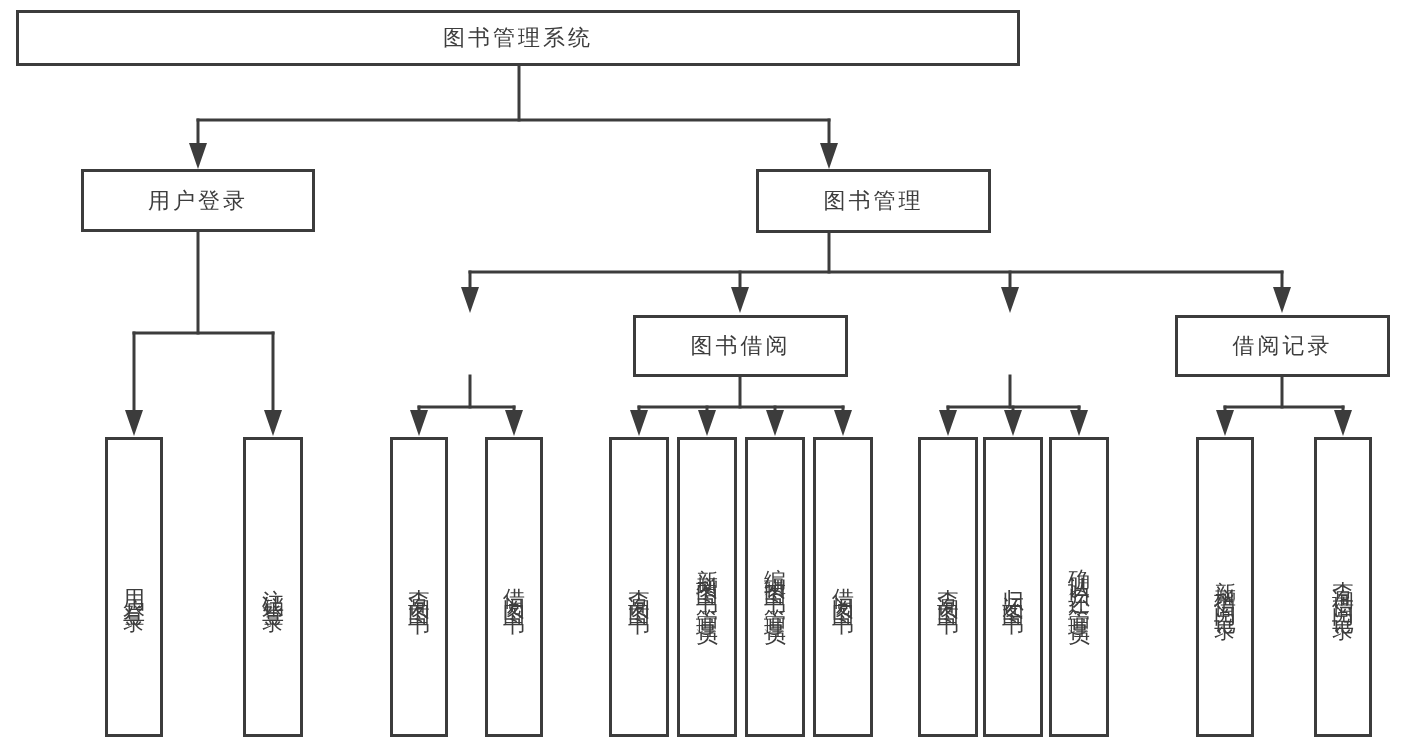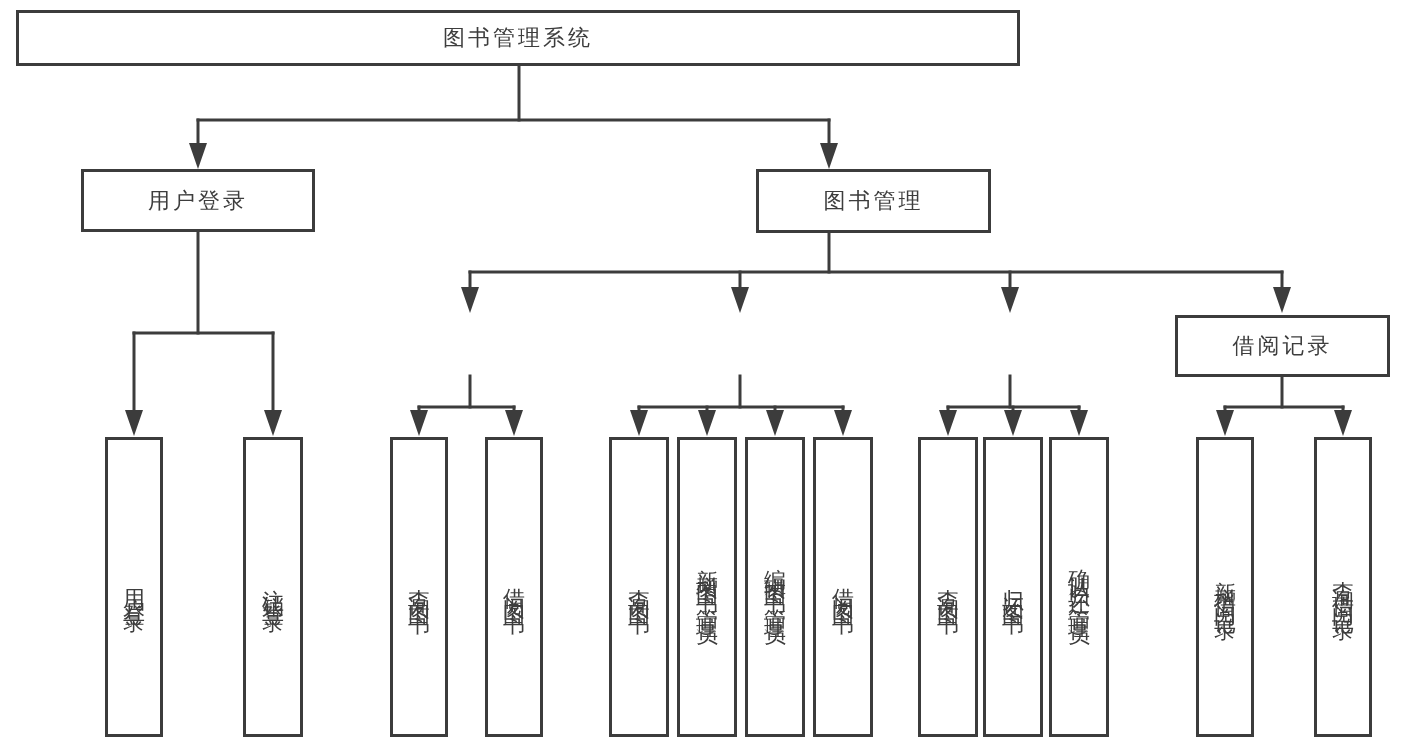--- a/index.html
+++ b/index.html
@@ -160,20 +160,23 @@
     <span class="hlabel">图书管理系统</span>
   </div>
 
   <div class="box n-user-login">
     <span class="hlabel">用户登录</span>
   </div>
   <div class="box n-book-mgmt">
     <span class="hlabel">图书管理</span>
   </div>
 
+  <div class="box lvl3 n-book-borrow">
+    <span class="hlabel">图书借阅</span>
+  </div>
   <div class="box lvl3 n-borrow-record">
     <span class="hlabel">借阅记录</span>
   </div>
 
   <div class="box leaf n-leaf-user-login">
     <span class="vlabel">用户登录</span>
   </div>
   <div class="box leaf n-leaf-logout">
     <span class="vlabel">注销登录</span>
   </div>

